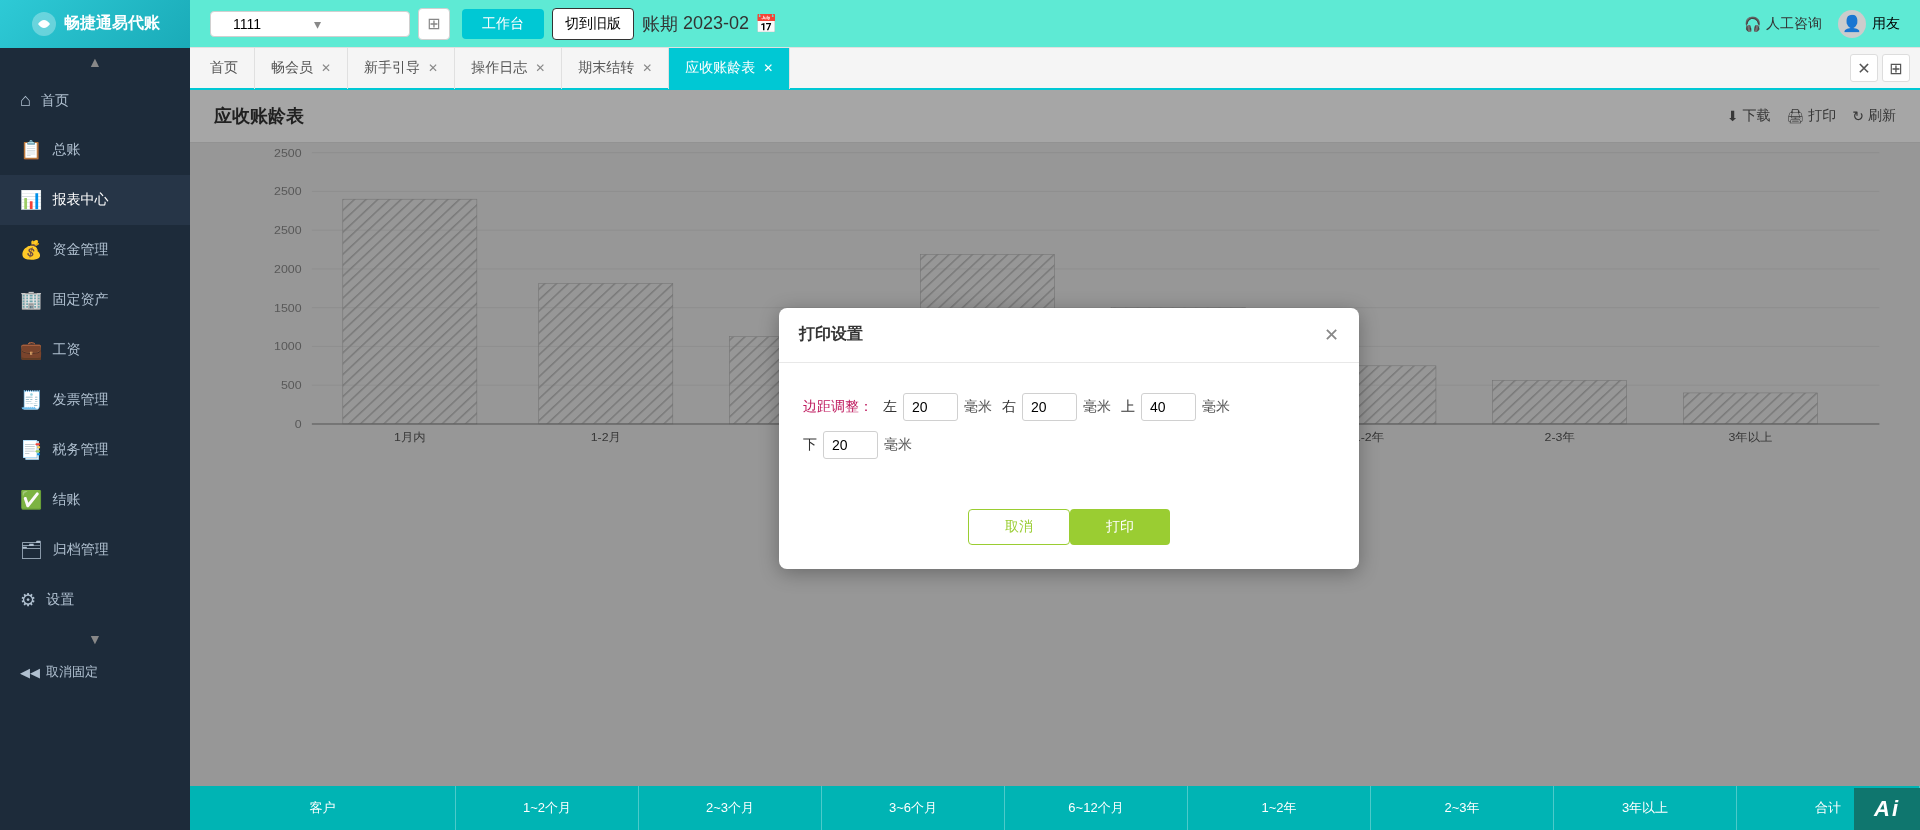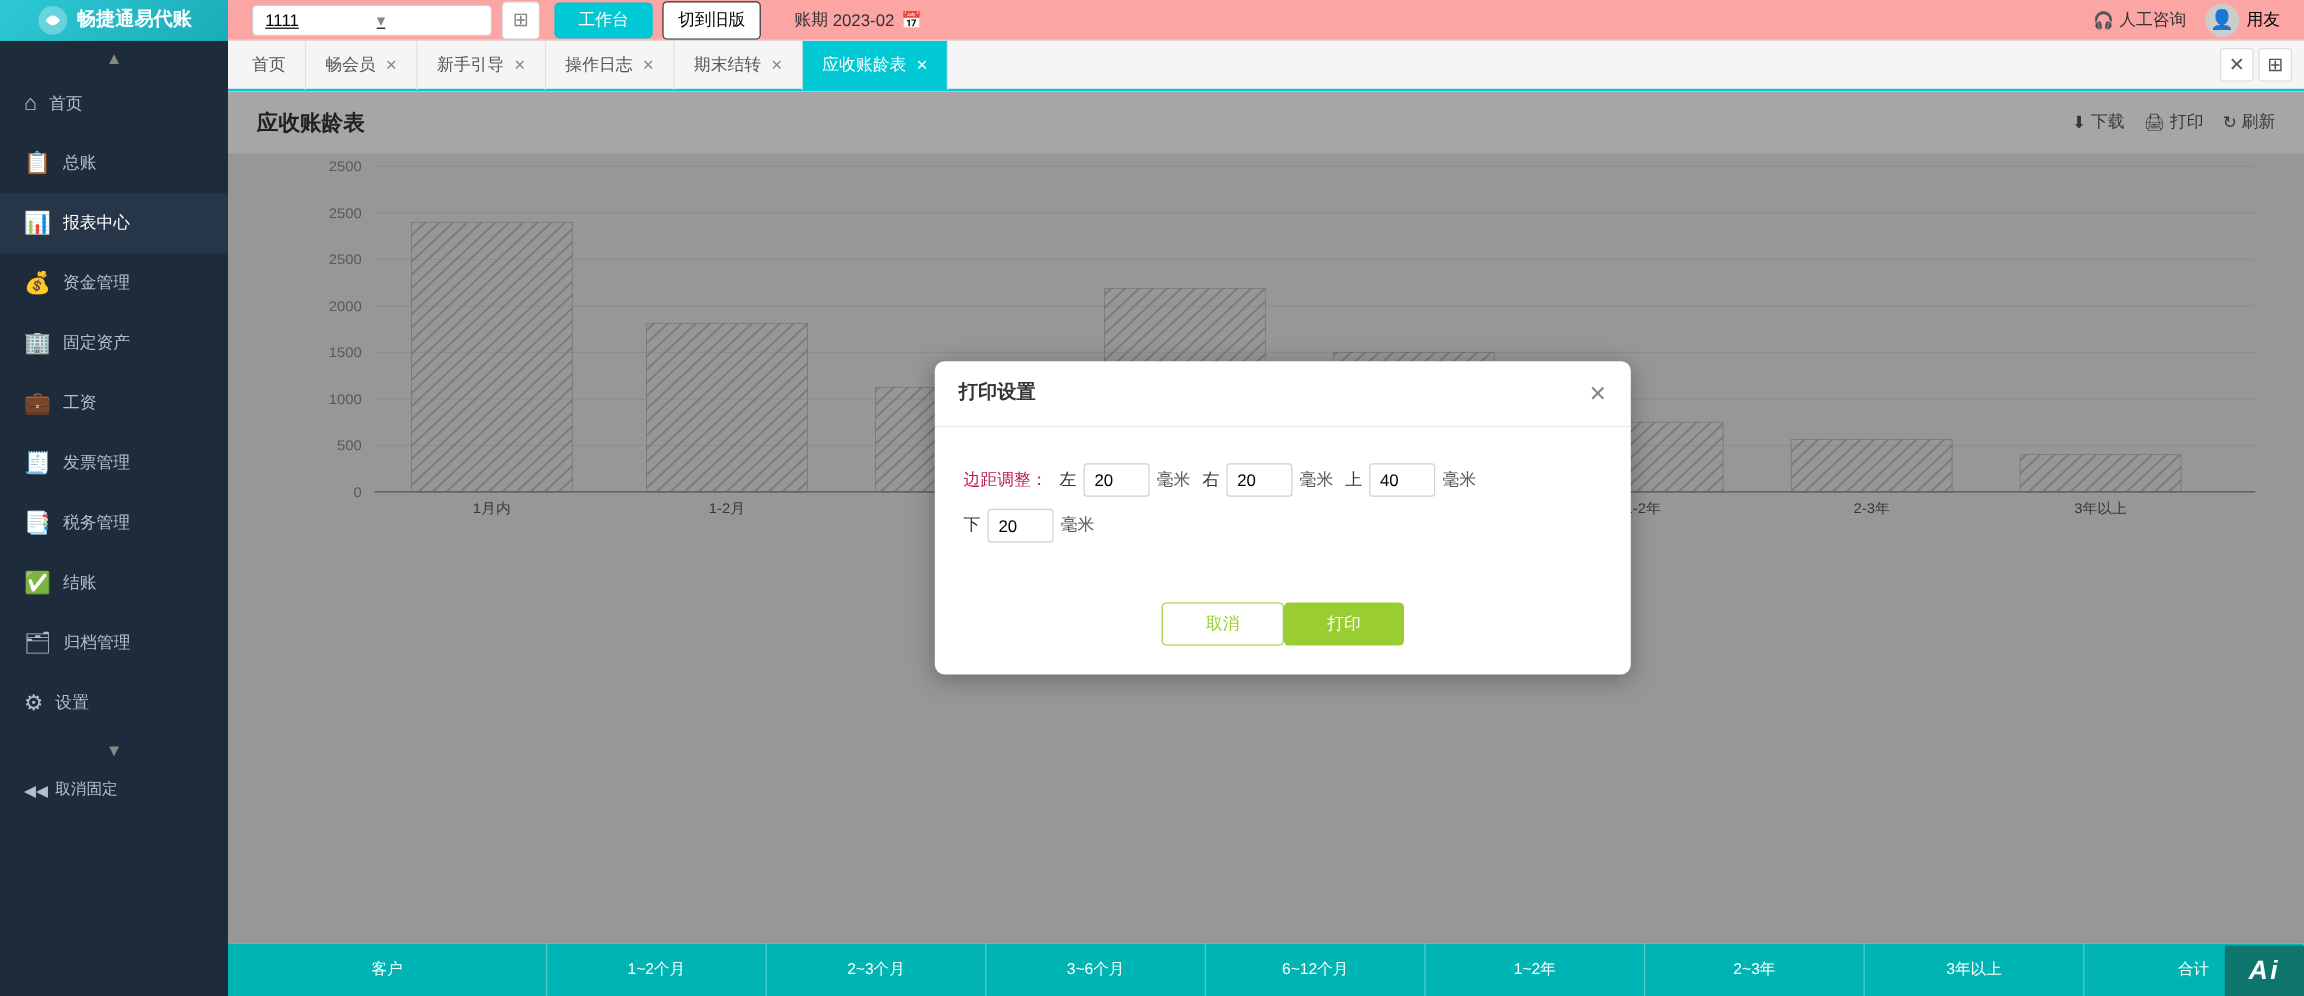--- a/index.html
+++ b/index.html
@@ -1,21 +1,21 @@
 <!DOCTYPE html>
 <html><head>
   <meta charset="utf-8">
   <style>
     * { box-sizing: border-box; margin: 0; padding: 0; }
     body { font-family: 'Microsoft YaHei', Arial, sans-serif; font-size: 14px; background: #f0f0f0; width: 1920px; height: 830px; overflow: hidden; display: flex; flex-direction: column; }
 
     
     .top-bar {
-      height: 34px;
-      background: #fca5a5;
+      height: 48px;
+      background: #5eead4;
       display: flex;
       align-items: center;
       border-bottom: 1px solid #e0e0e0;
       flex-shrink: 0;
     }
     .logo-area {
       width: 190px;
       height: 50px;
       background: linear-gradient(135deg, #2ecad6, #1aabb8);
       display: flex;
@@ -30,25 +30,24 @@
       width: 28px;
       height: 28px;
       margin-right: 6px;
     }
     .company-selector {
       display: flex;
       align-items: flex-start;
       margin-left: 20px;
       border: 1px solid #d0d0d0;
       border-radius: 4px;
-      padding: 4px 10px;
+      padding: 4px 22px;
       min-width: 200px;
       cursor: pointer;
       background: #fff;
-      text-decoration: underline;
     }
     .company-selector span { flex: 1; }
     .company-selector .arrow { color: #888; margin-left: 8px; }
     .copy-btn {
       width: 32px;
       height: 32px;
       border: 1px solid #d0d0d0;
       border-radius: 4px;
       background: #fff;
       margin-left: 8px;
@@ -72,25 +71,25 @@
     .switch-old-btn {
       border: 1px solid #333;
       background: #fff;
       border-radius: 4px;
       padding: 6px 12px;
       margin-left: 8px;
       font-size: 14px;
       cursor: pointer;
     }
     .period-info {
-      margin-left: 28px;
+      margin-left: 8px;
       display: flex;
       align-items: center;
       color: #333;
-      font-size: 14px;
+      font-size: 18px;
     }
     .period-info .calendar-icon { margin-left: 6px; color: #555; }
     .top-right {
       margin-left: auto;
       display: flex;
       align-items: center;
       margin-right: 20px;
       gap: 16px;
     }
     .consulting-btn {

